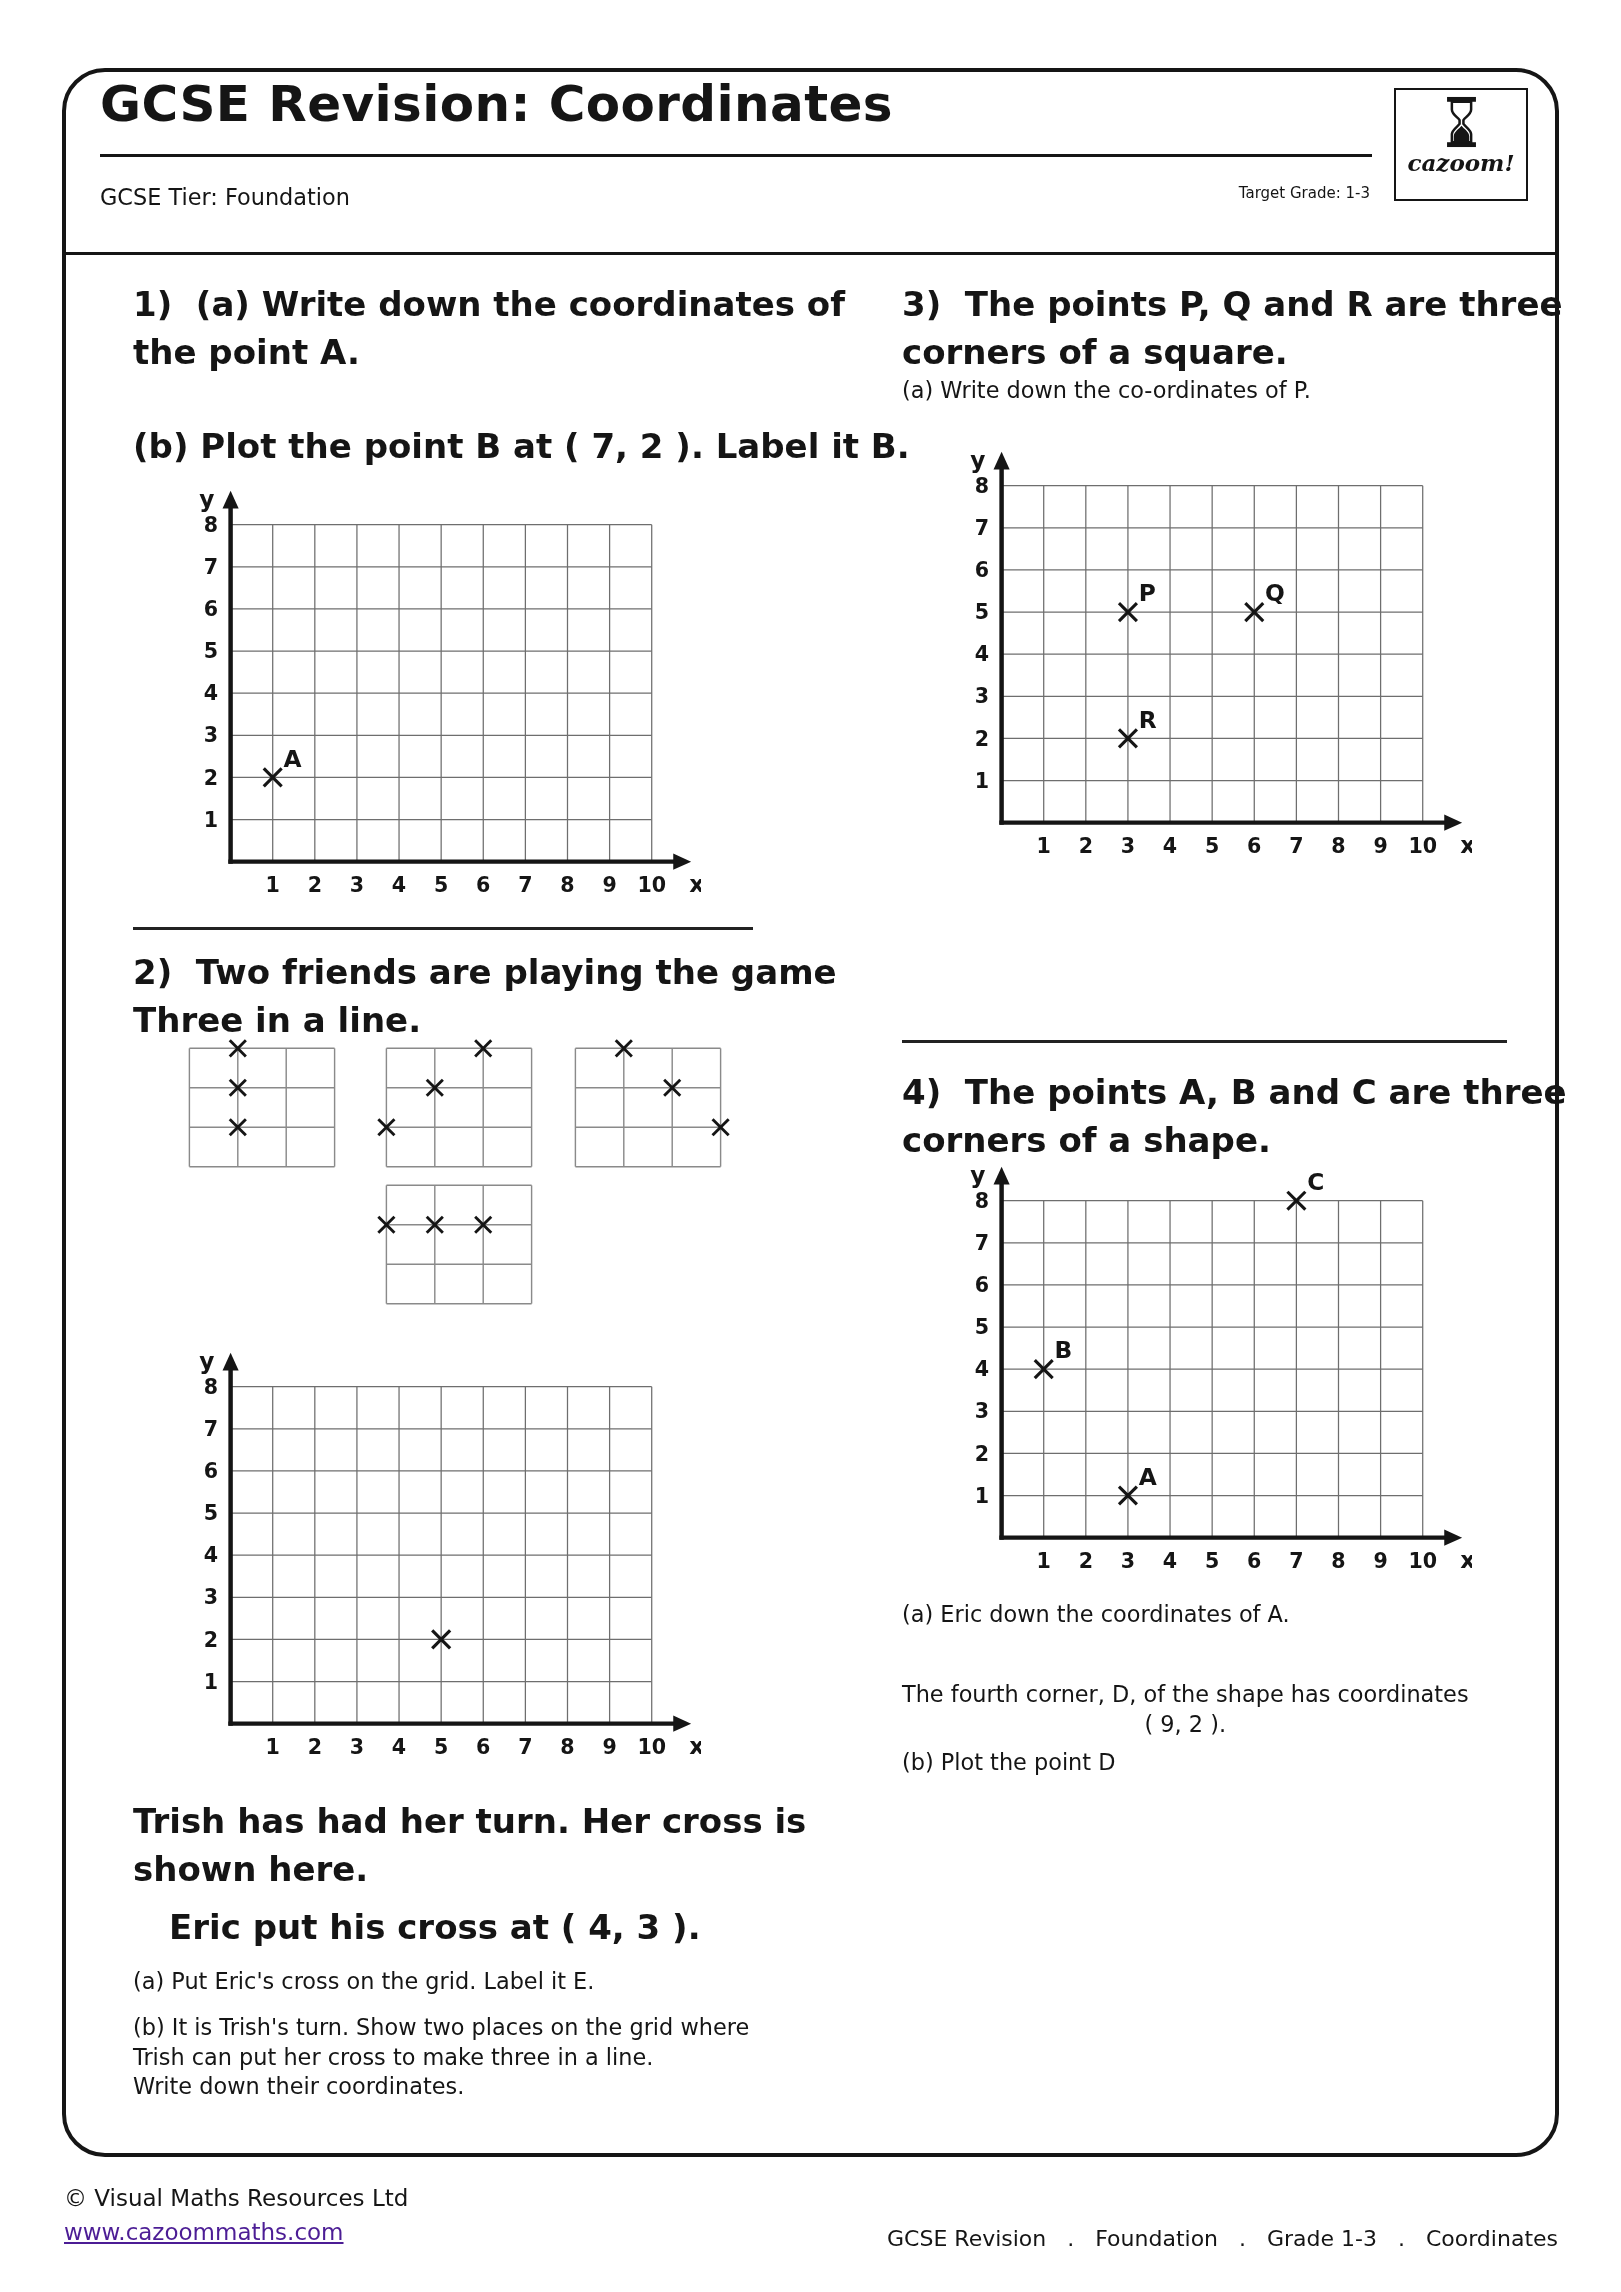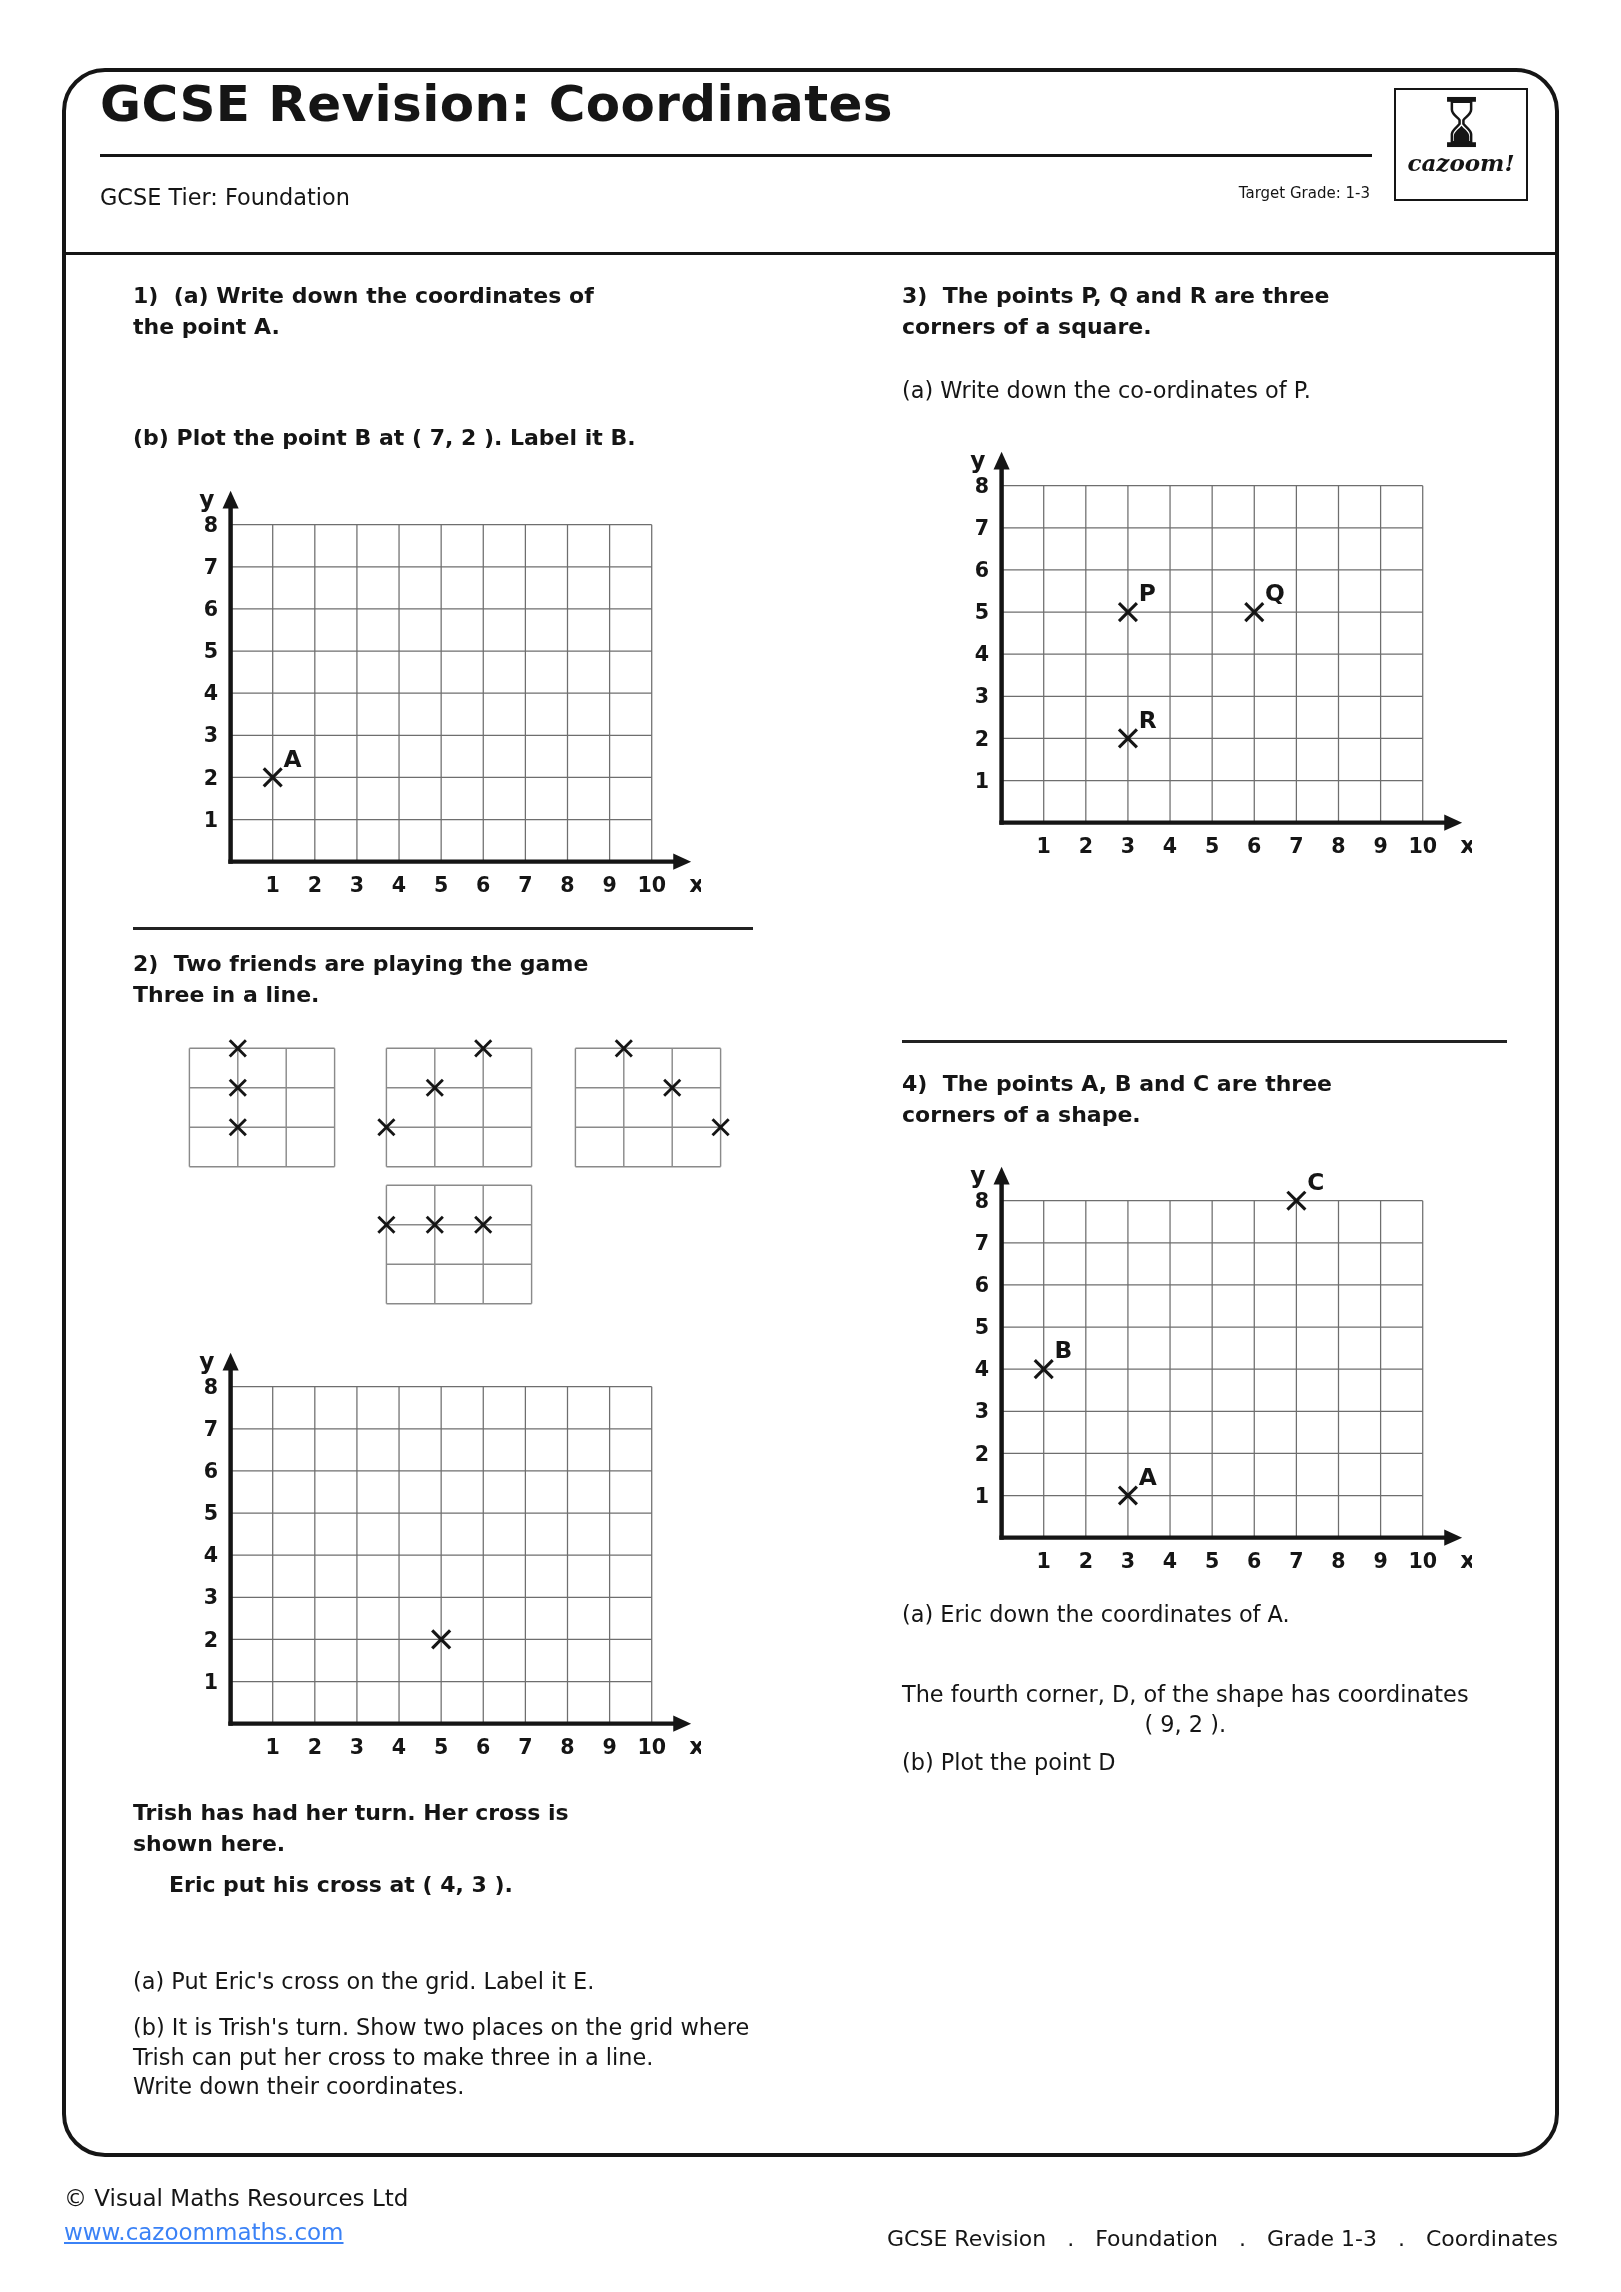--- a/index.html
+++ b/index.html
@@ -10,26 +10,26 @@
          border-radius:43px;box-sizing:border-box;}
   .title{left:100px;top:75px;font-size:50px;font-weight:bold;letter-spacing:0.4px;}
   .title-rule{left:100px;top:154px;width:1272px;height:2.7px;background:#151515;}
   .tier{left:100px;top:184px;font-size:22.4px;}
   .grade{top:184px;right:252px;font-size:15px;}
   .logo{left:1394px;top:88px;width:134px;height:113px;border:2.7px solid #151515;box-sizing:border-box;
         display:flex;flex-direction:column;align-items:center;padding-top:6px;background:#fff;}
   .logo-text{font-family:"DejaVu Serif","Liberation Serif",serif;font-weight:bold;font-style:italic;
              font-size:23px;margin-top:0.9px;}
   .header-rule{left:64px;top:252px;width:1492px;height:2.7px;background:#151515;}
-  .qbold{font-weight:bold;font-size:22px;line-height:1.4;}
+  .qbold{font-weight:bold;font-size:34px;line-height:1.4;}
   .qreg{font-size:22.4px;line-height:1.32;}
   .qline{white-space:pre;}
   .divider{height:2.7px;background:#222;}
   .footer-copy{font-size:23px;}
-  .footer-url{font-size:23px;color:#3b82f6;text-decoration:underline;}
+  .footer-url{font-size:23px;color:#4c1d95;text-decoration:underline;}
   .footer-trail{white-space:pre;font-size:22px;}
   a{color:#1155cc;}
 </style>
 </head>
 <body>
 
 <div class="page">
 
   <div class="abs frame"></div>
 

